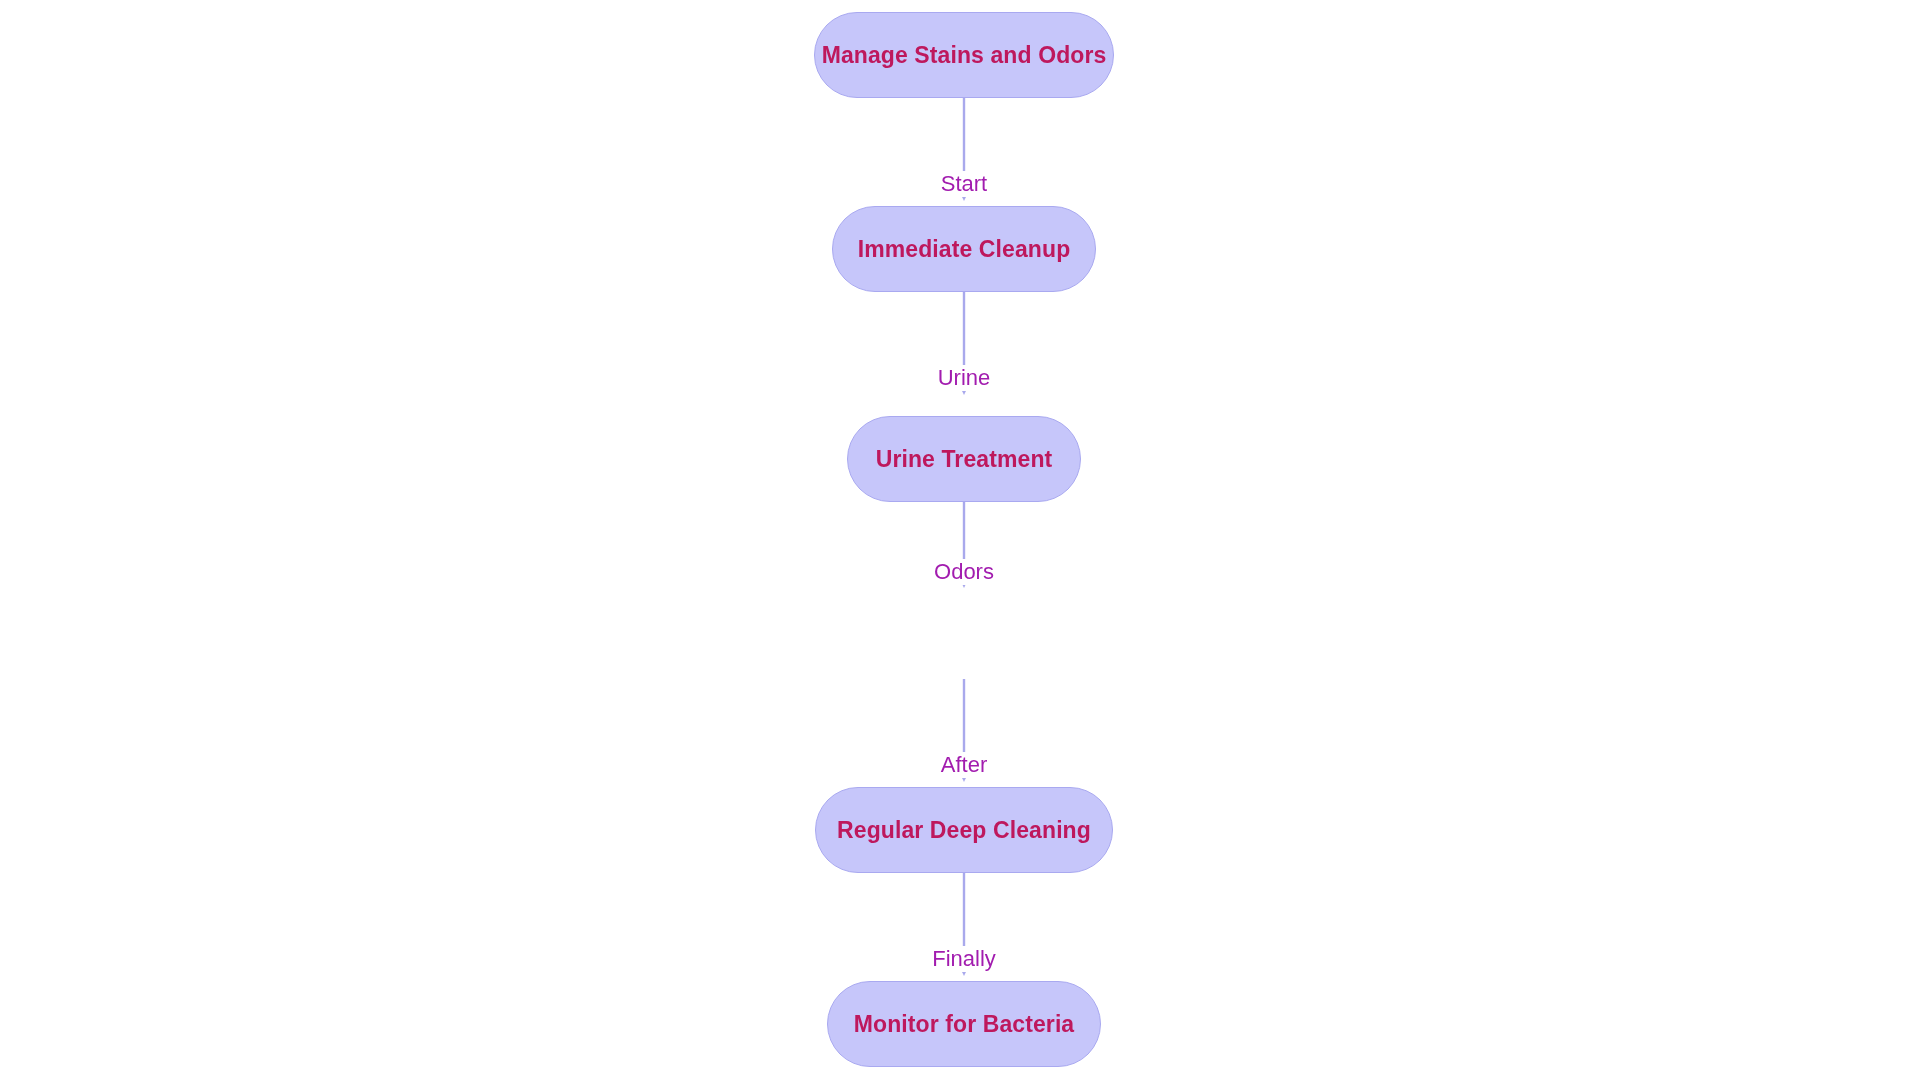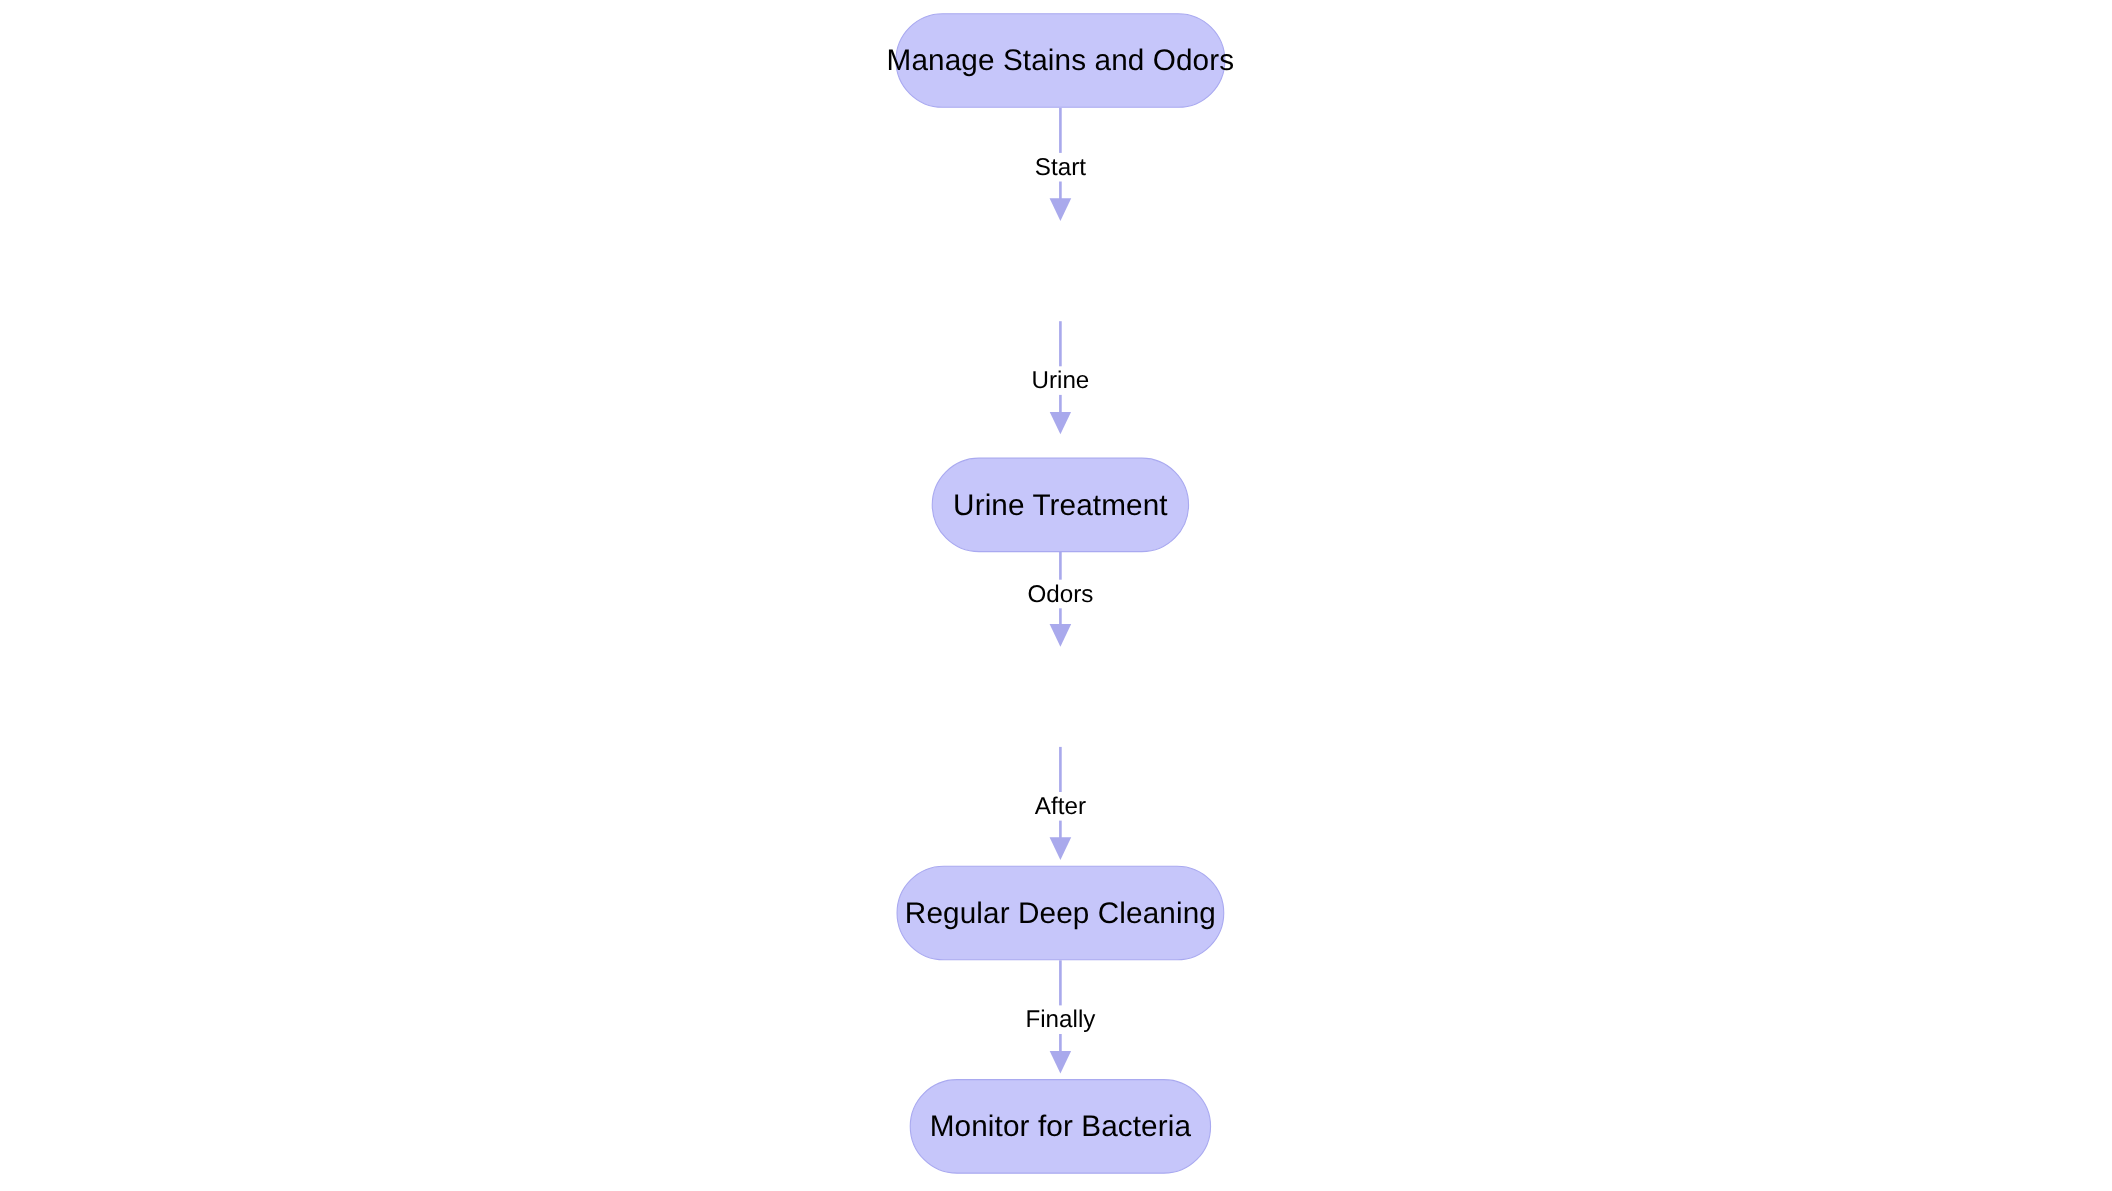--- a/index.html
+++ b/index.html
@@ -40,38 +40,40 @@
     height: 86px;
     border-radius: 43px;
     background: #c6c6fa;
     border: 1.6px solid #a9a9f0;
     display: flex;
     align-items: center;
     justify-content: center;
     z-index: 2;
   }
   .flow-node-label {
-    font-size: 27px;
+    font-size: 23px;
     line-height: 1;
-    color: #000000;
+    color: #be185d;
     white-space: nowrap;
     letter-spacing: 0.1px;
+    font-weight: bold;
   }
 
   
   .edge-label {
     position: absolute;
     z-index: 3;
     font-size: 22px;
     line-height: 1;
-    color: #000000;
+    color: #a21caf;
     background: #ffffff;
     padding: 2px 7px;
     white-space: nowrap;
     transform: translate(-50%, -50%);
+    margin-top: 32px;
   }
 </style>
 </head>
 <body>
 
 <div id="flowchart-canvas">
 
   <svg id="edges-layer" viewBox="0 0 1920 1083" width="1920" height="1083" xmlns="http://www.w3.org/2000/svg">
     <defs>
       <marker id="arrowhead" markerWidth="9" markerHeight="9" refX="7.4" refY="4.5" orient="auto" markerUnits="strokeWidth">
@@ -93,20 +95,23 @@
     </g>
     <g>
       <line x1="964" y1="873" x2="964" y2="973" stroke="#a9a9ec" stroke-width="2.4" marker-end="url(#arrowhead)"></line>
     </g>
   </svg>
 
   <div class="flow-node" id="node-0" style="width: 300px; left: 814px; top: 12px;">
     <span class="flow-node-label">Manage Stains and Odors</span>
   </div>
 
+  <div class="flow-node" id="node-1" style="width: 264px; left: 832px; top: 206px;">
+    <span class="flow-node-label">Immediate Cleanup</span>
+  </div>
 
   <div class="flow-node" id="node-2" style="width: 234px; left: 847px; top: 400px; margin-top: 16px;">
     <span class="flow-node-label">Urine Treatment</span>
   </div>
 
 
   <div class="flow-node" id="node-4" style="width: 298px; left: 815px; top: 787px;">
     <span class="flow-node-label">Regular Deep Cleaning</span>
   </div>
 

